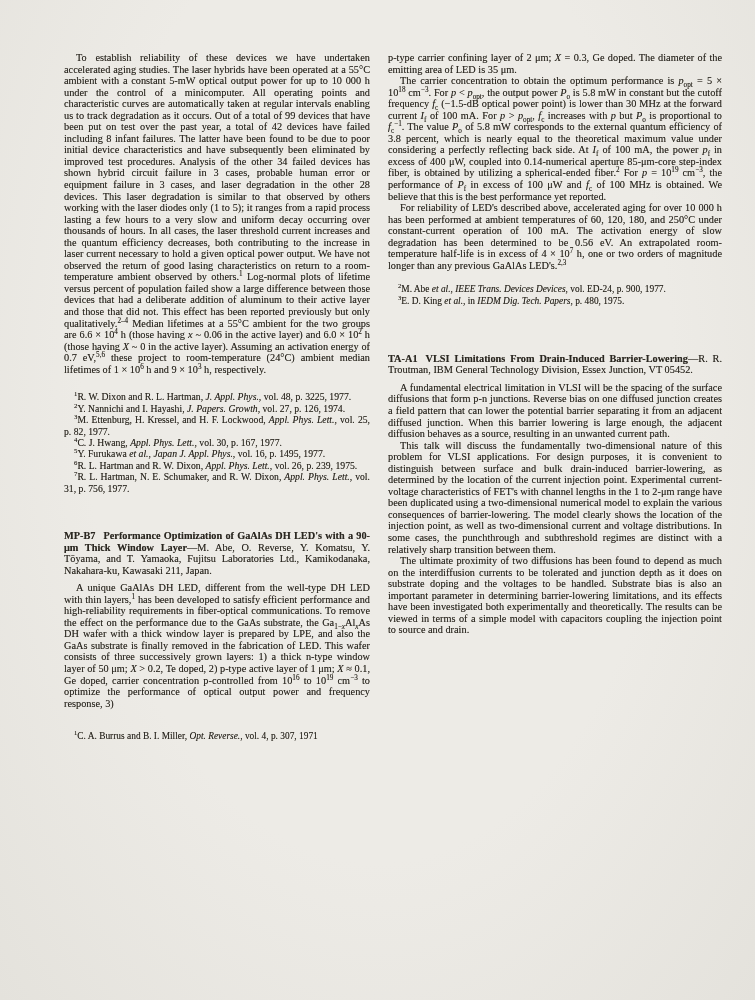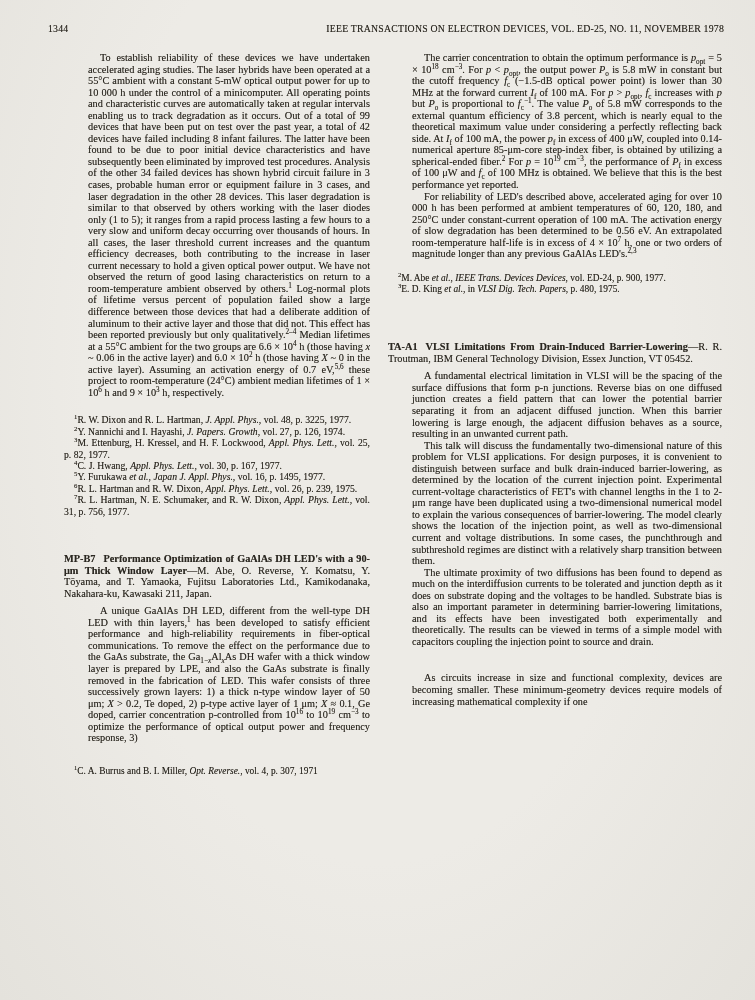--- a/index.html
+++ b/index.html
@@ -42,21 +42,21 @@
     gap: 18px;
   }
   .col { font-size: 10.3px; line-height: 11.55px; }
   .col-left  { width: 306px; }
   .col-right { width: 334px; }
 
   p.para {
     margin: 0;
     text-align: justify;
   }
-  p.indent { text-indent: 12px; margin-left: 24px; }
+  p.indent { text-indent: 12px; }
 
   sup { font-size: 70%; line-height: 0; }
   sub { font-size: 70%; line-height: 0; }
   i { font-style: italic; }
 
   .refs {
     margin-top: 16px;
     font-size: 9.7px;
     line-height: 11.4px;
   }
@@ -88,24 +88,20 @@
     margin: 0;
     text-align: justify;
     text-indent: 10px;
   }
 </style>
 </head>
 <body>
 
 <div class="page">
 
-  <div class="page-header">
-    <span>1344</span>
-    <span>IEEE TRANSACTIONS ON ELECTRON DEVICES, VOL. ED-25, NO. 11, NOVEMBER 1978</span>
-  </div>
 
   <div class="columns">
 
     <div class="col col-left">
       <p class="para indent">To establish reliability of these devices we have undertaken accelerated aging studies. The laser hybrids have been operated at a 55°C ambient with a constant 5-mW optical output power for up to 10 000 h under the control of a minicomputer. All operating points and characteristic curves are automatically taken at regular intervals enabling us to track degradation as it occurs. Out of a total of 99 devices that have been put on test over the past year, a total of 42 devices have failed including 8 infant failures. The latter have been found to be due to poor initial device characteristics and have subsequently been eliminated by improved test procedures. Analysis of the other 34 failed devices has shown hybrid circuit failure in 3 cases, probable human error or equipment failure in 3 cases, and laser degradation in the other 28 devices. This laser degradation is similar to that observed by others working with the laser diodes only (1 to 5); it ranges from a rapid process lasting a few hours to a very slow and uniform decay occurring over thousands of hours. In all cases, the laser threshold current increases and the quantum efficiency decreases, both contributing to the increase in laser current necessary to hold a given optical power output. We have not observed the return of good lasing characteristics on return to a room-temperature ambient observed by others.<sup>1</sup> Log-normal plots of lifetime versus percent of population failed show a large difference between those devices that had a deliberate addition of aluminum to their active layer and those that did not. This effect has been reported previously but only qualitatively.<sup>2–4</sup> Median lifetimes at a 55°C ambient for the two groups are 6.6 × 10<sup>4</sup> h (those having <i>x</i> ~ 0.06 in the active layer) and 6.0 × 10<sup>2</sup> h (those having <i>X</i> ~ 0 in the active layer). Assuming an activation energy of 0.7 eV,<sup>5,6</sup> these project to room-temperature (24°C) ambient median lifetimes of 1 × 10<sup>6</sup> h and 9 × 10<sup>3</sup> h, respectively.</p>
 
       <div class="refs">
         <p class="ref"><sup>1</sup>R. W. Dixon and R. L. Hartman, <i>J. Appl. Phys.</i>, vol. 48, p. 3225, 1977.</p>
         <p class="ref"><sup>2</sup>Y. Nannichi and I. Hayashi, <i>J. Papers. Growth</i>, vol. 27, p. 126, 1974.</p>
         <p class="ref"><sup>3</sup>M. Ettenburg, H. Kressel, and H. F. Lockwood, <i>Appl. Phys. Lett.</i>, vol. 25, p. 82, 1977.</p>
@@ -121,36 +117,36 @@
         </p>
         <p class="para indent">A unique GaAlAs DH LED, different from the well-type DH LED with thin layers,<sup>1</sup> has been developed to satisfy efficient performance and high-reliability requirements in fiber-optical communications. To remove the effect on the performance due to the GaAs substrate, the Ga<sub>1−<i>x</i></sub>Al<sub><i>x</i></sub>As DH wafer with a thick window layer is prepared by LPE, and also the GaAs substrate is finally removed in the fabrication of LED. This wafer consists of three successively grown layers: 1) a thick n-type window layer of 50 μm; <i>X</i> &gt; 0.2, Te doped, 2) p-type active layer of 1 μm; <i>X</i> ≈ 0.1, Ge doped, carrier concentration p-controlled from 10<sup>16</sup> to 10<sup>19</sup> cm<sup>−3</sup> to optimize the performance of optical output power and frequency response, 3)</p>
       </div>
 
       <div class="footnote-block fn-left">
         <p><sup>1</sup>C. A. Burrus and B. I. Miller, <i>Opt. Reverse.</i>, vol. 4, p. 307, 1971</p>
       </div>
     </div>
 
     <div class="col col-right">
+      <p class="para">p-type carrier confining layer of 2 μm; <i>X</i> = 0.3, Ge doped. The diameter of the emitting area of LED is 35 μm.</p>
       <p class="para indent">The carrier concentration to obtain the optimum performance is <i>p</i><sub>opt</sub> = 5 × 10<sup>18</sup> cm<sup>−3</sup>. For <i>p</i> &lt; <i>p</i><sub>opt</sub>, the output power <i>P</i><sub>o</sub> is 5.8 mW in constant but the cutoff frequency <i>f</i><sub>c</sub> (−1.5-dB optical power point) is lower than 30 MHz at the forward current <i>I</i><sub>f</sub> of 100 mA. For <i>p</i> &gt; <i>p</i><sub>opt</sub>, <i>f</i><sub>c</sub> increases with <i>p</i> but <i>P</i><sub>o</sub> is proportional to <i>f</i><sub>c</sub><sup>−1</sup>. The value <i>P</i><sub>o</sub> of 5.8 mW corresponds to the external quantum efficiency of 3.8 percent, which is nearly equal to the theoretical maximum value under considering a perfectly reflecting back side. At <i>I</i><sub>f</sub> of 100 mA, the power <i>p</i><sub>f</sub> in excess of 400 μW, coupled into 0.14-numerical aperture 85-μm-core step-index fiber, is obtained by utilizing a spherical-ended fiber.<sup>2</sup> For <i>p</i> = 10<sup>19</sup> cm<sup>−3</sup>, the performance of <i>P</i><sub>f</sub> in excess of 100 μW and <i>f</i><sub>c</sub> of 100 MHz is obtained. We believe that this is the best performance yet reported.</p>
       <p class="para indent">For reliability of LED's described above, accelerated aging for over 10 000 h has been performed at ambient temperatures of 60, 120, 180, and 250°C under constant-current operation of 100 mA. The activation energy of slow degradation has been determined to be 0.56 eV. An extrapolated room-temperature half-life is in excess of 4 × 10<sup>7</sup> h, one or two orders of magnitude longer than any previous GaAlAs LED's.<sup>2,3</sup></p>
 
       <div class="footnote-block fn-right">
         <p><sup>2</sup>M. Abe <i>et al.</i>, <i>IEEE Trans. Devices Devices</i>, vol. ED-24, p. 900, 1977.</p>
-        <p><sup>3</sup>E. D. King <i>et al.</i>, in <i>VLSI Dig. Tech. Papers</i>, p. 480, 1975.</p>
+        <p><sup>3</sup>E. D. King <i>et al.</i>, in <i>IEDM Dig. Tech. Papers</i>, p. 480, 1975.</p>
       </div>
 
       <div class="section section-ta-a1">
         <p class="sect-head">
           <span class="sh-code">TA-A1</span><span class="sh-title">VLSI Limitations From Drain-Induced Barrier-Lowering</span><span>—R. R. Troutman, IBM General Technology Division, Essex Junction, VT 05452.</span>
         </p>
         <p class="para indent">A fundamental electrical limitation in VLSI will be the spacing of the surface diffusions that form p-n junctions. Reverse bias on one diffused junction creates a field pattern that can lower the potential barrier separating it from an adjacent diffused junction. When this barrier lowering is large enough, the adjacent diffusion behaves as a source, resulting in an unwanted current path.</p>
         <p class="para indent">This talk will discuss the fundamentally two-dimensional nature of this problem for VLSI applications. For design purposes, it is convenient to distinguish between surface and bulk drain-induced barrier-lowering, as determined by the location of the current injection point. Experimental current-voltage characteristics of FET's with channel lengths in the 1 to 2-μm range have been duplicated using a two-dimensional numerical model to explain the various consequences of barrier-lowering. The model clearly shows the location of the injection point, as well as two-dimensional current and voltage distributions. In some cases, the punchthrough and subthreshold regimes are distinct with a relatively sharp transition between them.</p>
         <p class="para indent">The ultimate proximity of two diffusions has been found to depend as much on the interdiffusion currents to be tolerated and junction depth as it does on substrate doping and the voltages to be handled. Substrate bias is also an important parameter in determining barrier-lowering limitations, and its effects have been investigated both experimentally and theoretically. The results can be viewed in terms of a simple model with capacitors coupling the injection point to source and drain.</p>
       </div>
 
       <div class="section section-ta-a2">
-        <p class="para indent">As circuits increase in size and functional complexity, devices are becoming smaller. These minimum-geometry devices require models of increasing mathematical complexity if one</p>
       </div>
     </div>
 
   </div>
 </div>
 
 </body></html>

